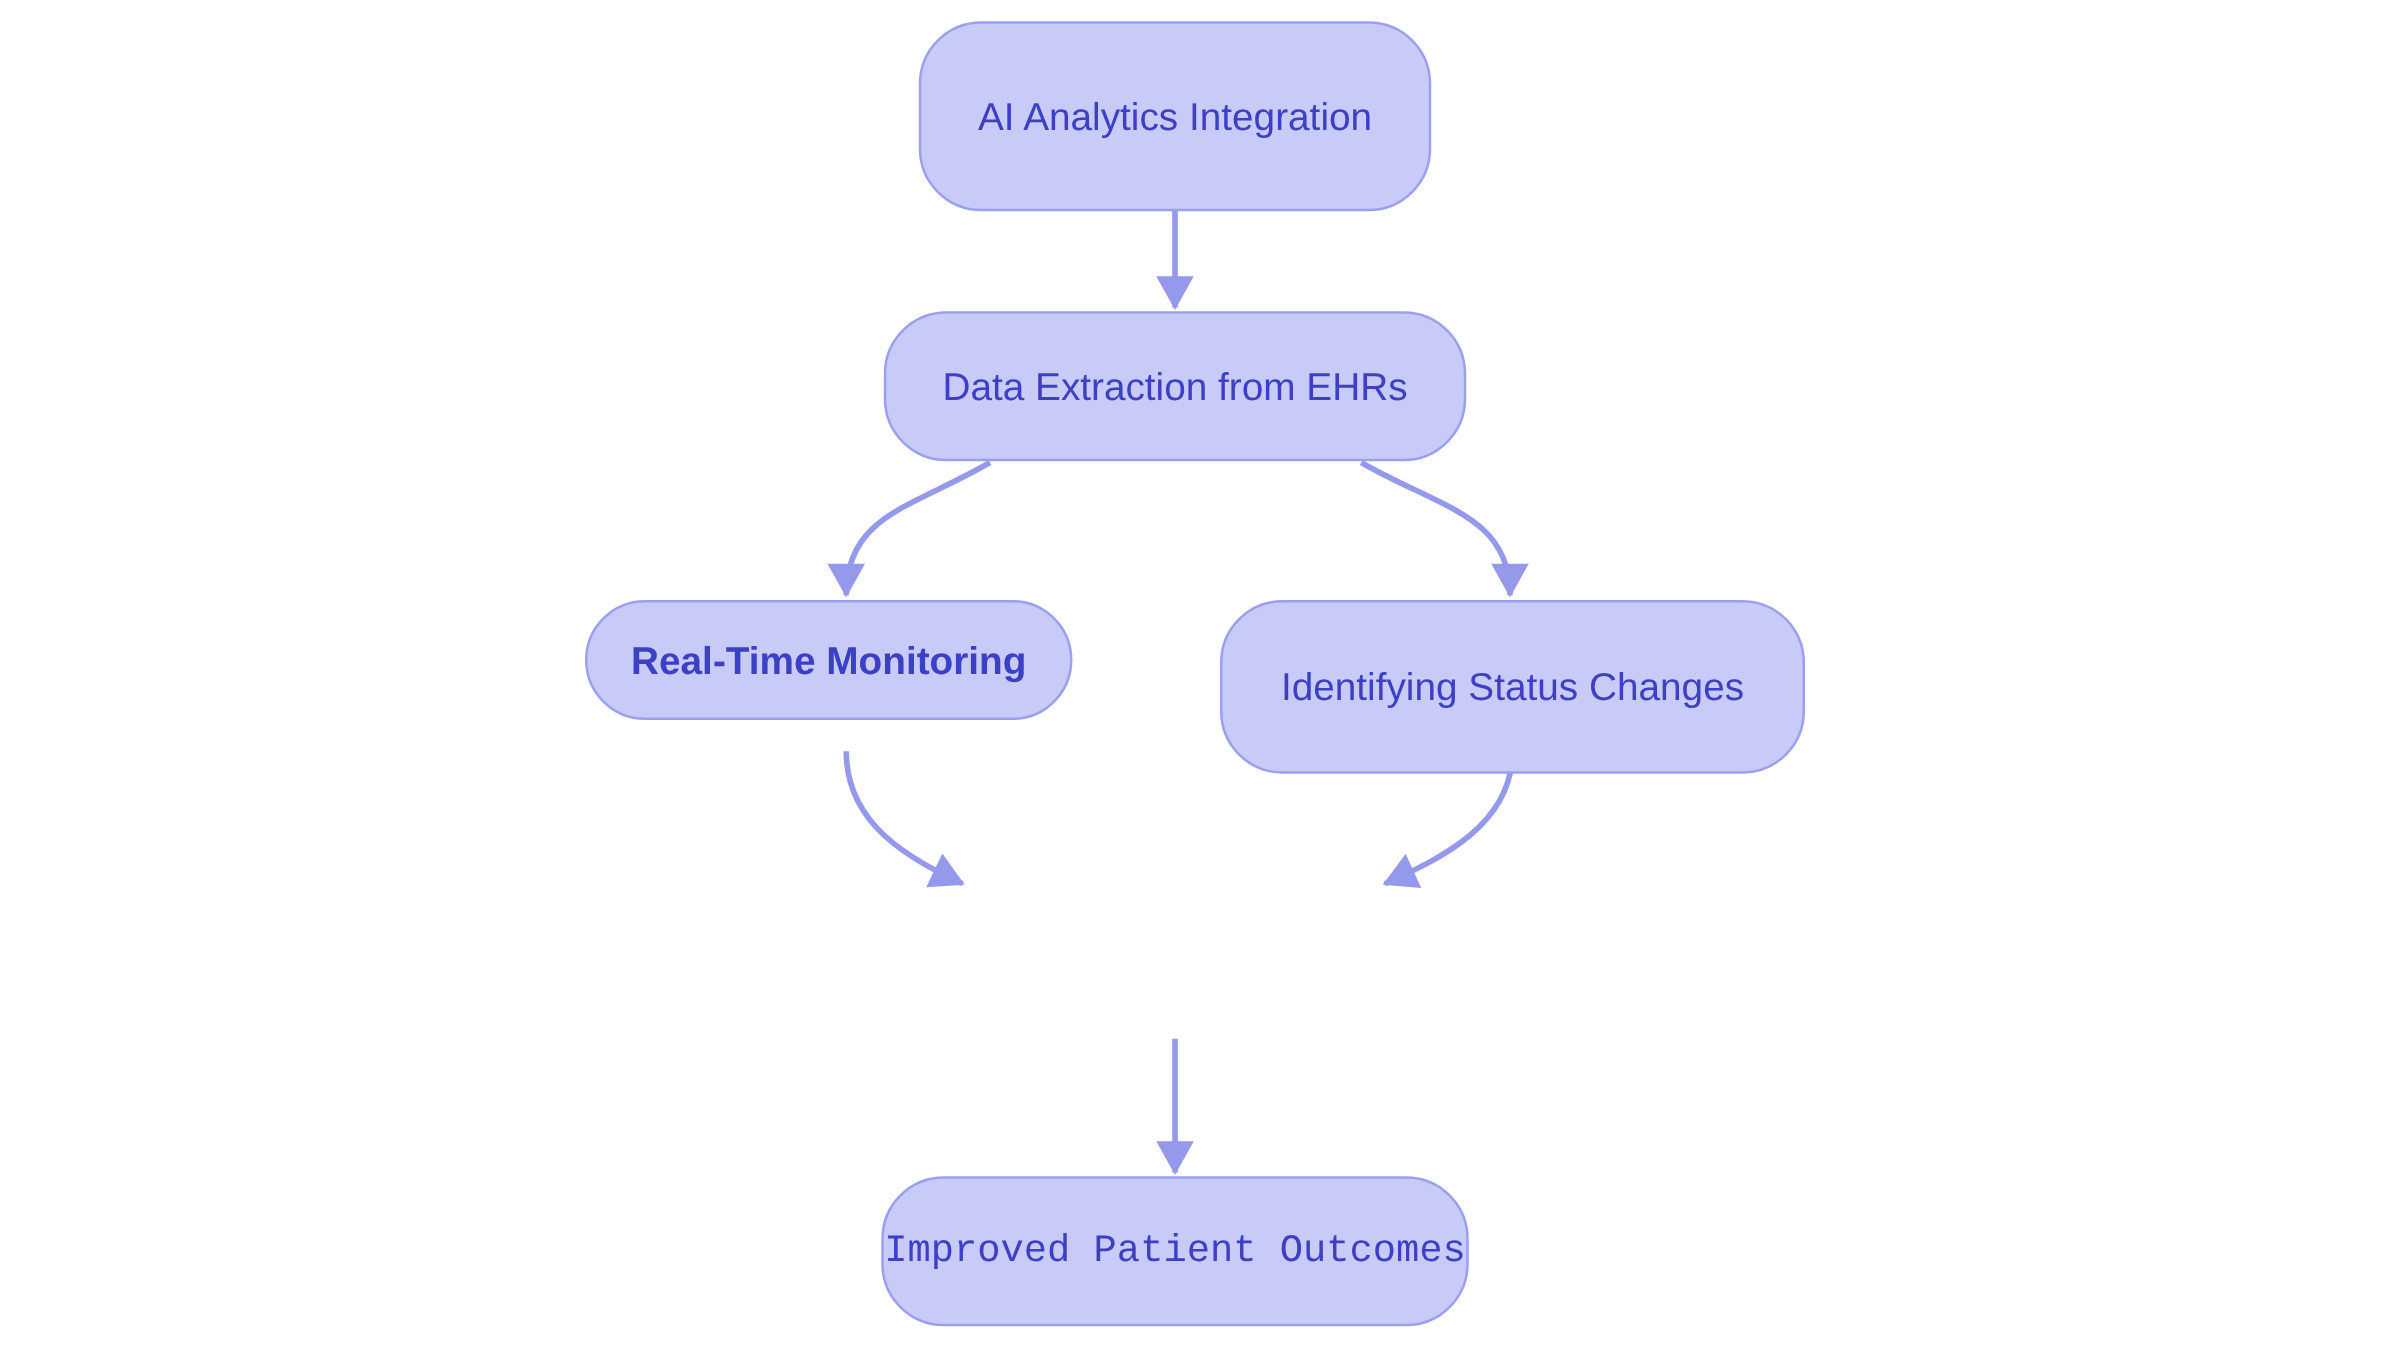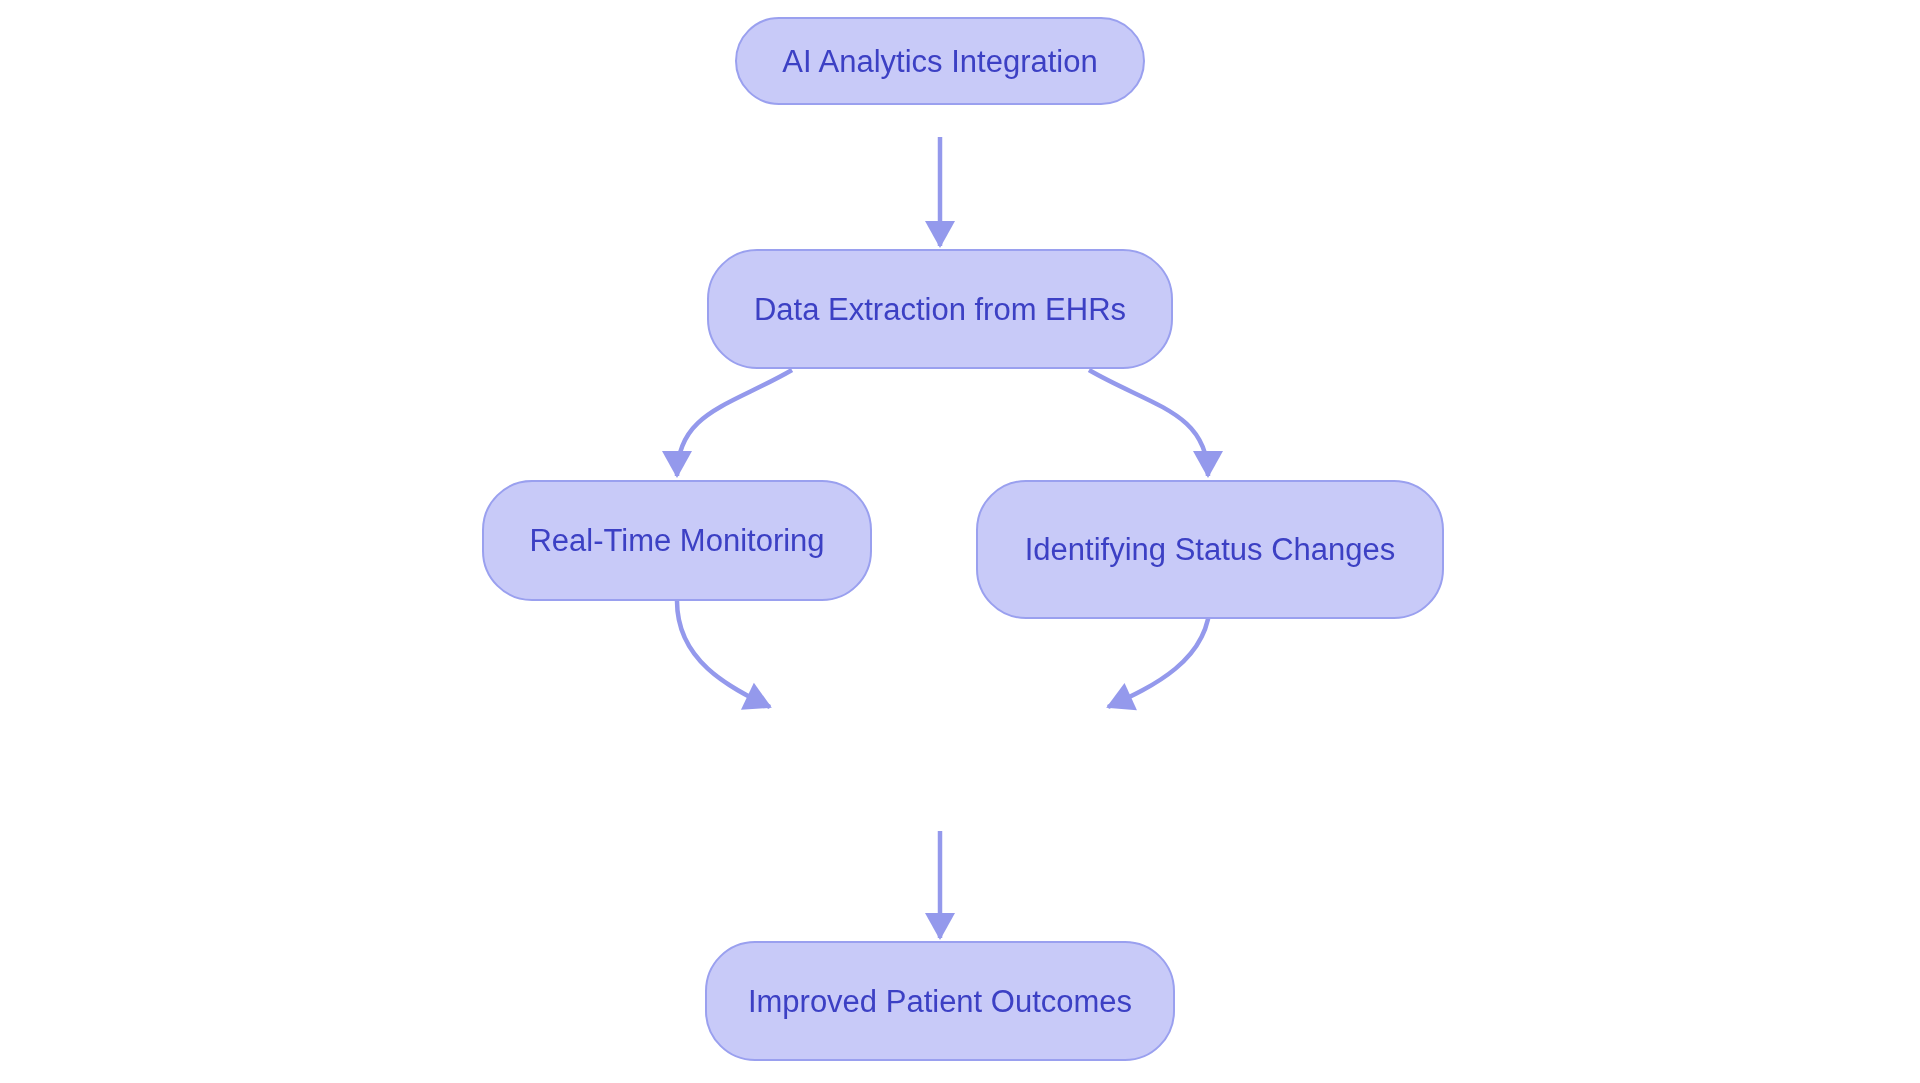--- a/index.html
+++ b/index.html
@@ -40,26 +40,26 @@
     border:2.5px solid var(--node-border);
     border-radius:50px;
     color:var(--node-text);
     font-size:31px;
     line-height:1;
     white-space:nowrap;
     text-align:center;
     padding:0 10px;
   }
   
-  .n-ai        {left:735px; top:17px;  width:410px; height:88px;}
+  .n-ai        {left:735px; top:17px;  width:410px; height:152px;}
   .n-extract   {left:707px; top:249px; width:466px; height:120px;}
-  .n-monitor   {left:482px; top:480px; width:390px; height:121px;}
+  .n-monitor   {left:468px; top:480px; width:390px; height:96px;font-weight:bold;}
   .n-status    {left:976px; top:480px; width:468px; height:139px;}
   .n-proactive {left:734px; top:711px; width:412px; height:120px;}
-  .n-outcomes  {left:705px; top:941px; width:470px; height:120px;}
+  .n-outcomes  {left:705px; top:941px; width:470px; height:120px;font-family:Liberation Mono, monospace;}
 </style>
 </head>
 <body>
 
 <div class="canvas">
 
   <svg class="edges" viewBox="0 0 1920 1083" xmlns="http://www.w3.org/2000/svg">
     <defs>
       <marker id="arrowhead" markerUnits="userSpaceOnUse" markerWidth="34" markerHeight="34" viewBox="0 0 34 34" refX="26" refY="17" orient="auto">
         <path d="M 1 2 L 1 32 L 28 17 Z" style="fill:var(--edge-color)"></path>

